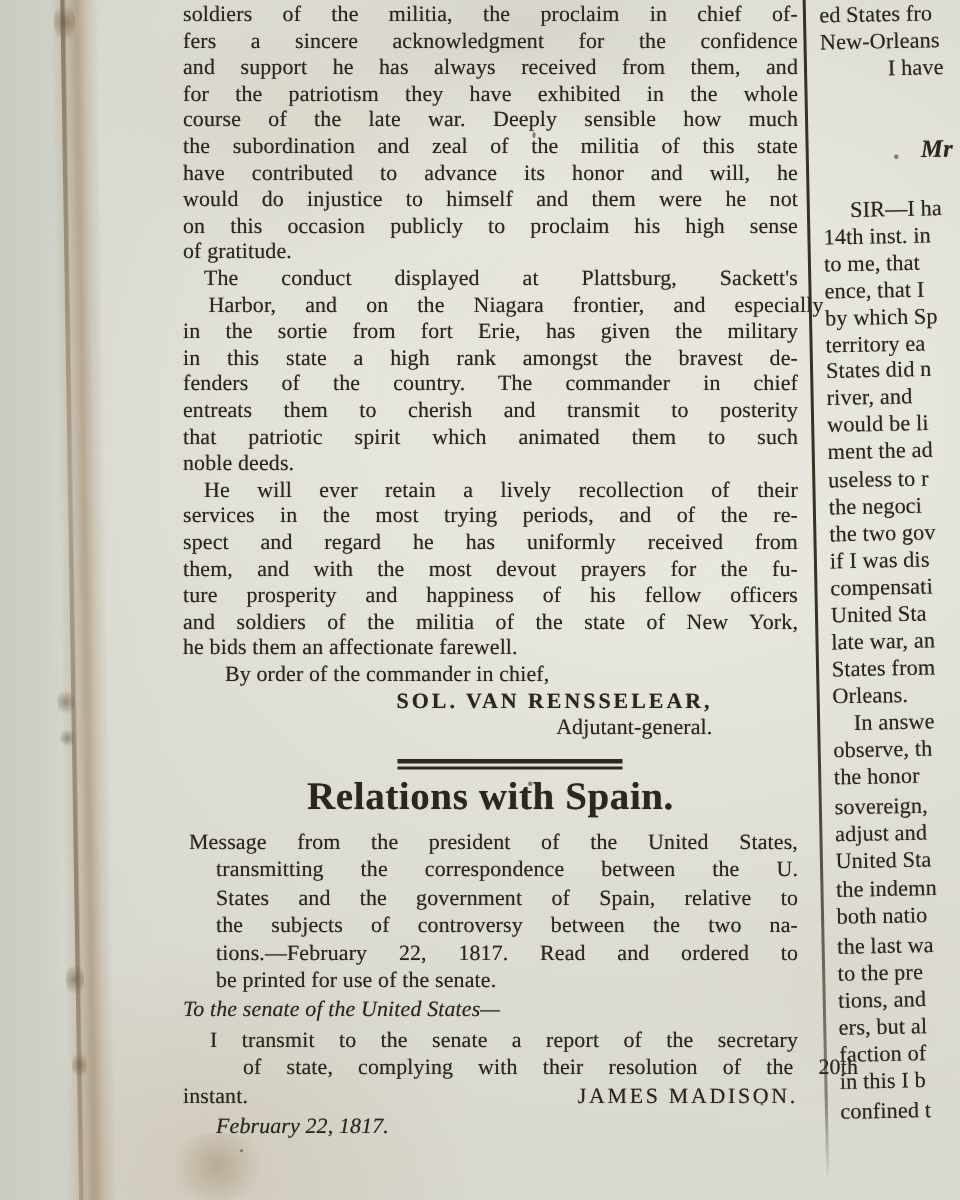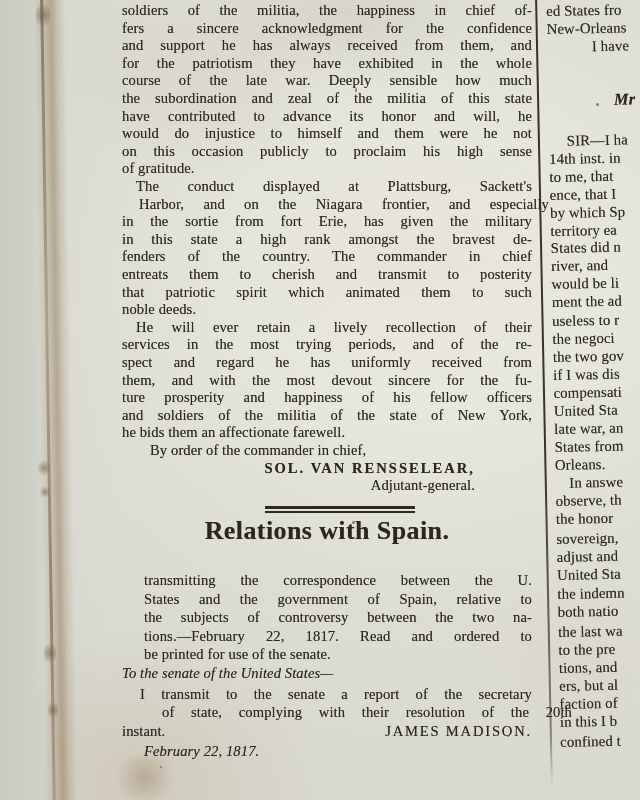--- a/index.html
+++ b/index.html
@@ -68,50 +68,51 @@
 
   <div class="speck" style="left:352px;top:521px;"></div>
   <div class="speck" style="left:596px;top:103px;"></div>
   <div class="speck" style="left:507px;top:735px;width:2px;height:2px;"></div>
   <div class="speck" style="left:160px;top:766px;width:2px;height:2px;"></div>
   <div class="speck" style="left:355px;top:88px;width:2px;height:4px;"></div>
 
   <div class="divider"></div>
 
   <div class="col-left">
-      <div class="ln just" style="top: 2px; left: 0px; width: calc(100% + 0px);">soldiers of the militia, the happiness in chief of-</div>
+      <div class="ln just" style="top: 2px; left: 0px; width: calc(100% + 0px);">soldiers of the militia, the proclaim in chief of-</div>
       <div class="ln just" style="top: 19.6px; left: 0px; width: calc(100% + 0px);">fers a sincere acknowledgment for the confidence</div>
       <div class="ln just" style="top: 37.2px; left: 0px; width: calc(100% + 0px);">and support he has always received from them, and</div>
       <div class="ln just" style="top: 54.8px; left: 0px; width: calc(100% + 0px);">for the patriotism they have exhibited in the whole</div>
       <div class="ln just" style="top: 72.4px; left: 0px; width: calc(100% + 0px);">course of the late war.  Deeply sensible how much</div>
       <div class="ln just" style="top: 90px; left: 0px; width: calc(100% + 0px);">the subordination and zeal of the militia of this state</div>
       <div class="ln just" style="top: 107.6px; left: 0px; width: calc(100% + 0px);">have contributed to advance its honor and will, he</div>
       <div class="ln just" style="top: 125.2px; left: 0px; width: calc(100% + 0px);">would do injustice to himself and them were he not</div>
       <div class="ln just" style="top: 142.8px; left: 0px; width: calc(100% + 0px);">on this occasion publicly to proclaim his high sense</div>
       <div class="ln" style="top: 160.4px; left: 0px;">of gratitude.</div>
       <div class="ln just" style="top: 178px; left: 14px; width: calc(100% - 14px);">The conduct displayed at Plattsburg, Sackett's</div>
       <div class="ln just" style="top: 195.6px; left: 17px; width: calc(100% + 0px);">Harbor, and on the Niagara frontier, and especially</div>
       <div class="ln just" style="top: 213.2px; left: 0px; width: calc(100% + 0px);">in the sortie from fort Erie, has given the military</div>
       <div class="ln just" style="top: 230.8px; left: 0px; width: calc(100% + 0px);">in this state a high rank amongst the bravest de-</div>
       <div class="ln just" style="top: 266px; left: 0px; width: calc(100% + 0px);">entreats them to cherish and transmit to posterity</div>
       <div class="ln just" style="top: 248.4px; left: 0px; width: calc(100% + 0px);">fenders of the country.  The commander in chief</div>
       <div class="ln just" style="top: 283.6px; left: 0px; width: calc(100% + 0px);">that patriotic spirit which animated them to such</div>
       <div class="ln" style="top: 301.2px; left: 0px;">noble deeds.</div>
       <div class="ln just" style="top: 318.8px; left: 14px; width: calc(100% - 14px);">He will ever retain a lively recollection of their</div>
       <div class="ln just" style="top: 336.4px; left: 0px; width: calc(100% + 0px);">services in the most trying periods, and of the re-</div>
       <div class="ln just" style="top: 354px; left: 0px; width: calc(100% + 0px);">spect and regard he has uniformly received from</div>
-      <div class="ln just" style="top: 371.6px; left: 0px; width: calc(100% + 0px);">them, and with the most devout sincere for the fu-</div>
+      <div class="ln just" style="top: 371.6px; left: 0px; width: calc(100% + 0px);">them, and with the most devout prayers for the fu-</div>
       <div class="ln just" style="top: 389.2px; left: 0px; width: calc(100% + 0px);">ture prosperity and happiness of his fellow officers</div>
       <div class="ln just" style="top: 406.8px; left: 0px; width: calc(100% + 0px);">and soldiers of the militia of the state of New York,</div>
       <div class="ln" style="top: 424.4px; left: 0px;">he bids them an affectionate farewell.</div>
       <div class="ln" style="top: 442px; left: 28px;">By order of the commander in chief,</div>
       <div class="ln sig" style="top: 459.6px; right: 57px;">SOL. VAN RENSSELEAR,</div>
       <div class="ln" style="top: 477.2px; right: 57px;">Adjutant-general.</div>
       <div class="ln rule" style="top: 506px; left: 143px;"></div>
       <div class="ln head" style="top: 516px; left: 0px; text-align: center;">Relations with Spain.</div>
+      <div class="ln just" style="top: 554px; left: 4px; width: calc(100% - 4px);">Message from the president of the United States,</div>
       <div class="ln just" style="top: 572.4px; left: 22px; width: calc(100% - 22px);">transmitting the correspondence between the U.</div>
       <div class="ln just" style="top: 590.8px; left: 22px; width: calc(100% - 22px);">States and the government of Spain, relative to</div>
       <div class="ln just" style="top: 609.2px; left: 22px; width: calc(100% - 22px);">the subjects of controversy between the two na-</div>
       <div class="ln just" style="top: 627.6px; left: 22px; width: calc(100% - 22px);">tions.—February 22, 1817.  Read and ordered to</div>
       <div class="ln" style="top: 646px; left: 22px;">be printed for use of the senate.</div>
       <div class="ln it" style="top: 665px; left: 0px;">To the senate of the United States—</div>
       <div class="ln just" style="top: 686px; left: 18px; width: calc(100% - 18px);">I transmit to the senate a report of the secretary</div>
       <div class="ln just" style="top: 704.4px; left: 0px; width: calc(100% + 0px); margin-left: 40px;">of state, complying with their resolution of the 20th</div>
       <div class="ln split" style="top: 722.8px; left: 0px;">
         <span>instant.</span>

